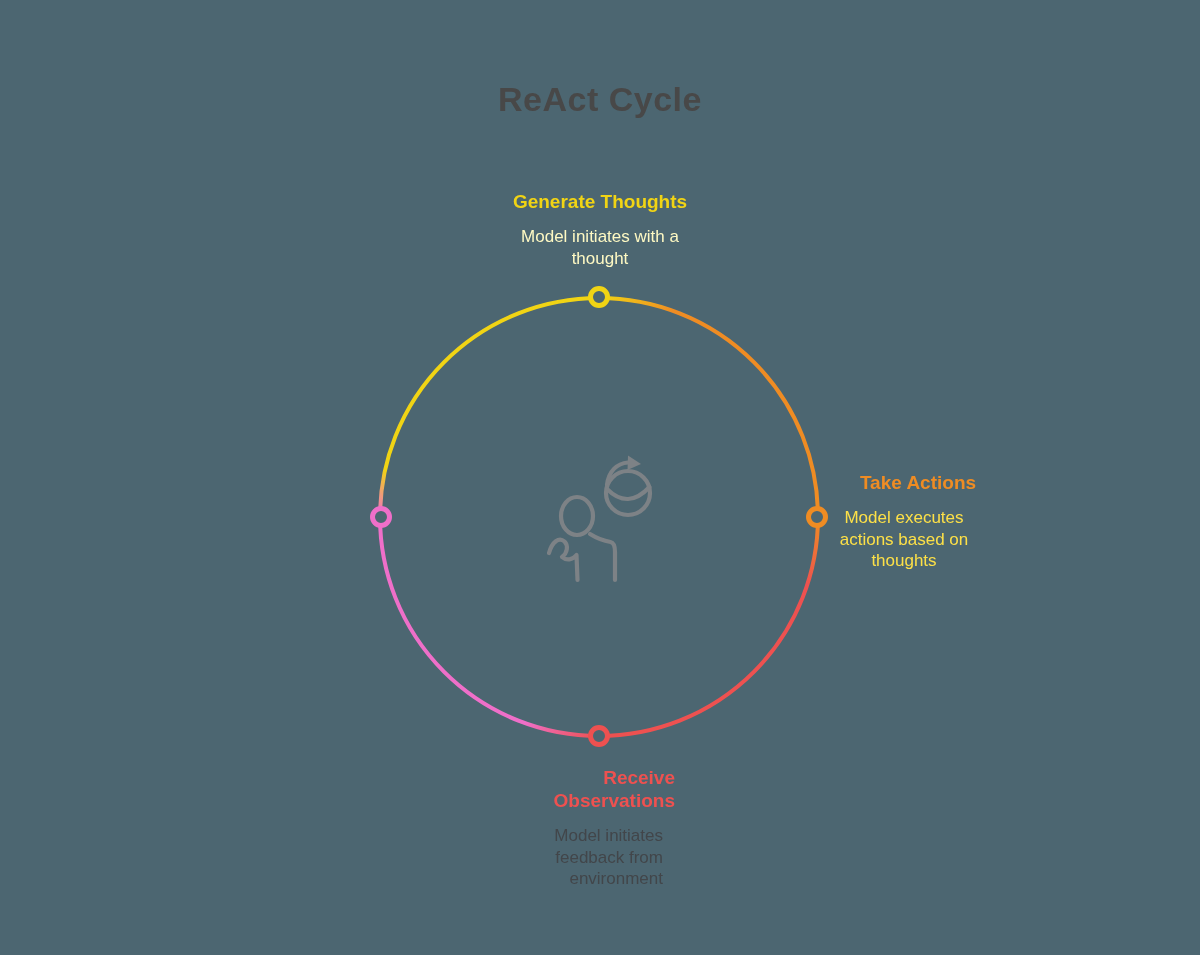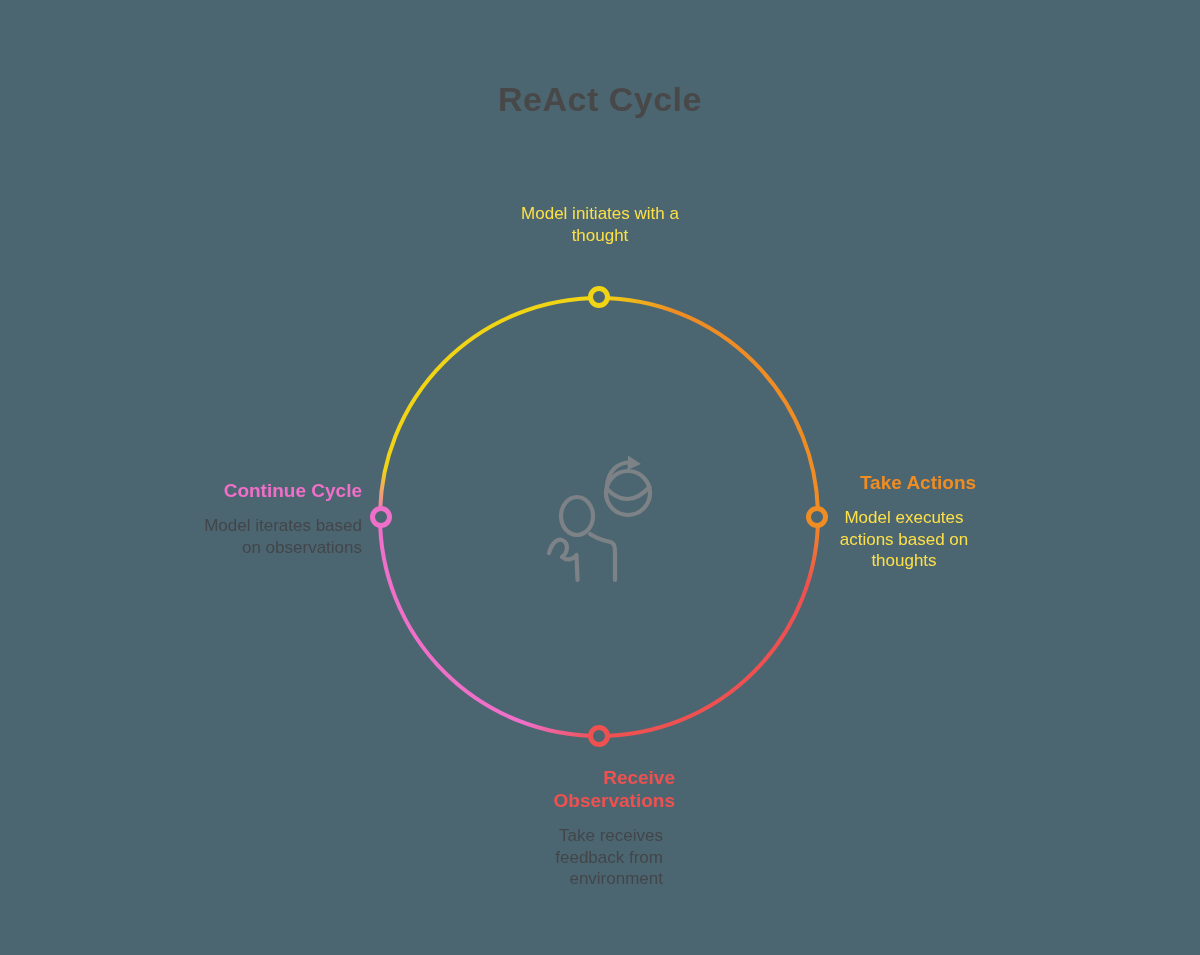--- a/index.html
+++ b/index.html
@@ -130,31 +130,28 @@
 
       <path d="M607 489 Q628 510 649.5 487"></path>
 
       <path d="M607 485 C608.5 471 617 463.5 628 462.5"></path>
 
       <path d="M628 455.5 L641 464 L627.5 470 Z" stroke="none" fill="#7D8286"></path>
     </g>
   </svg>
 
   <div class="node-label label-top">
-    <p class="desc" style="color: #fde047;">Model initiates with a thought</p>
+    <h3 style="color: rgb(241, 212, 20);">Generate Thoughts</h3>
+    <p class="desc" style="color: #fef9c3;">Model initiates with a thought</p>
   </div>
 
   <div class="node-label label-right">
     <h3 style="color: rgb(239, 140, 35);">Take Actions</h3>
     <p class="desc" style="color: #fde047;">Model executes actions based on thoughts</p>
   </div>
 
   <div class="node-label label-bottom">
     <h3 style="color: rgb(238, 81, 80);">Receive Observations</h3>
-    <p class="desc" style="color: rgb(66, 70, 74);">Take receives feedback from environment</p>
+    <p class="desc" style="color: rgb(66, 70, 74);">Model initiates feedback from environment</p>
   </div>
 
-  <div class="node-label label-left">
-    <h3 style="color: rgb(239, 111, 201);">Continue Cycle</h3>
-    <p class="desc" style="color: rgb(66, 70, 74);">Model iterates based on observations</p>
-  </div>
 
 </div>
 
 </body></html>

